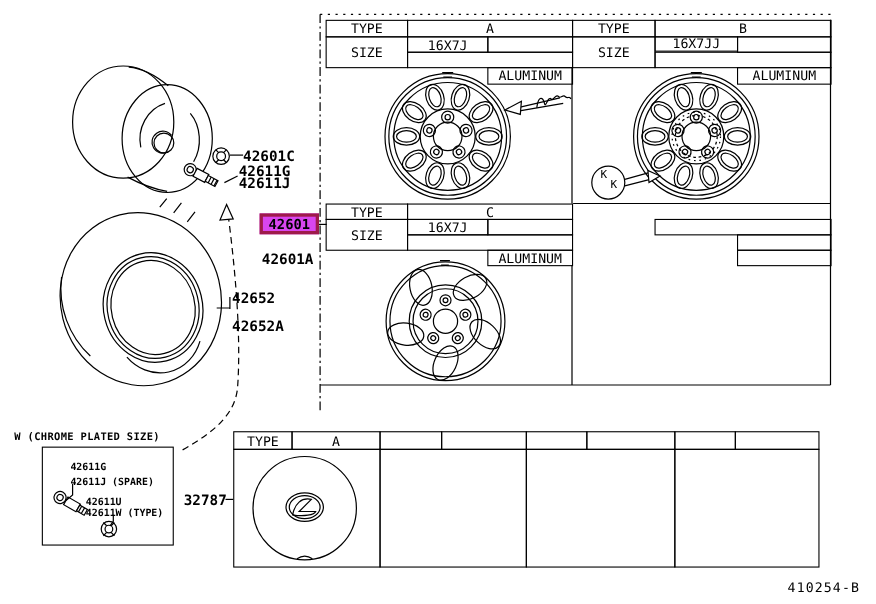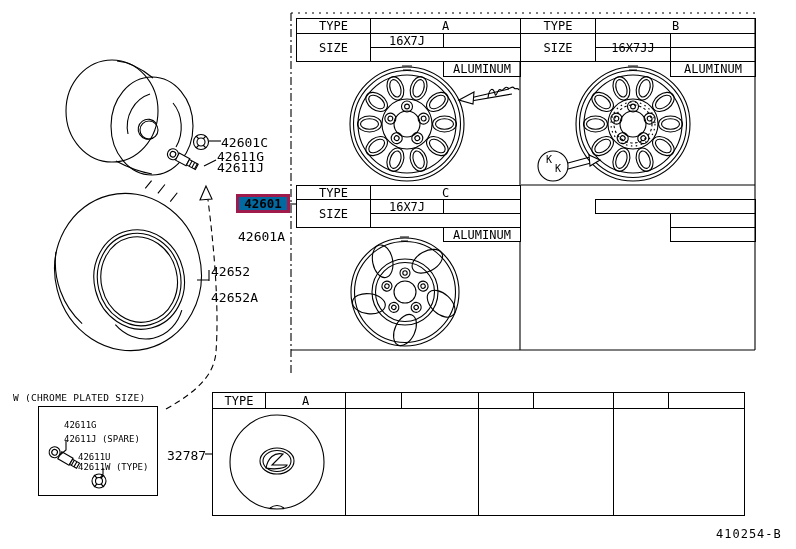--- a/index.html
+++ b/index.html
@@ -2,27 +2,27 @@
 <html><head>
 <meta charset="utf-8">
 <style>
   html,body{margin:0;padding:0;background:#fff;}
   .page{position:relative;width:796px;height:549px;background:#fff;
         font-family:"DejaVu Sans Mono",monospace;color:#000;overflow:hidden;}
   .art{position:absolute;left:0;top:0;}
   .cell{position:absolute;border:1px solid #000;box-sizing:border-box;
         display:flex;align-items:center;justify-content:center;
         font-size:12px;line-height:1;white-space:nowrap;background:transparent;}
-  .lbl{position:absolute;font-size:13px;line-height:1;white-space:nowrap;}
+  .lbl{position:absolute;font-size:13px;line-height:1;white-space:nowrap;font-weight:bold;}
   .sm{font-size:9px;}
   .smt{font-size:9.5px;letter-spacing:.3px;}
   .kmk{position:absolute;font-size:10px;line-height:1;}
   .hlbox{position:absolute;border:3px solid #9e1b4b;box-sizing:border-box;
         display:flex;align-items:center;justify-content:center;
-        font-size:12.5px;font-weight:bold;background:#0369a1;}
+        font-size:12.5px;font-weight:bold;background:#d946ef;}
   .wbox{position:absolute;border:1px solid #000;box-sizing:border-box;background:transparent;}
   .ftr{position:absolute;font-size:12px;letter-spacing:1px;}
 </style>
 </head>
 <body>
 
 <div class="page">
 
   <svg class="art" width="796" height="549" viewBox="0 0 796 549">
     <g stroke="#000" fill="none" stroke-width="1.1">
@@ -229,21 +229,21 @@
 
   <div class="cell" style="left:520px;top:18px;width:76px;height:16px">
       <span>TYPE</span>
     </div>
   <div class="cell" style="left:595px;top:18px;width:161px;height:16px">
       <span>B</span>
     </div>
   <div class="cell" style="left:520px;top:33px;width:76px;height:29px">
       <span>SIZE</span>
     </div>
-  <div class="cell" style="left:595px;top:33px;width:76px;height:29px">
+  <div class="cell" style="left:595px;top:33px;width:76px;height:14px">
       <span>16X7JJ</span>
     </div>
   <div class="cell" style="left:670px;top:33px;width:86px;height:15px"></div>
   <div class="cell" style="left:595px;top:47px;width:161px;height:15px"></div>
   <div class="cell" style="left:670px;top:61px;width:86px;height:16px">
       <span>ALUMINUM</span>
     </div>
 
   <div class="cell" style="left:296px;top:185px;width:75px;height:15px">
       <span>TYPE</span>

